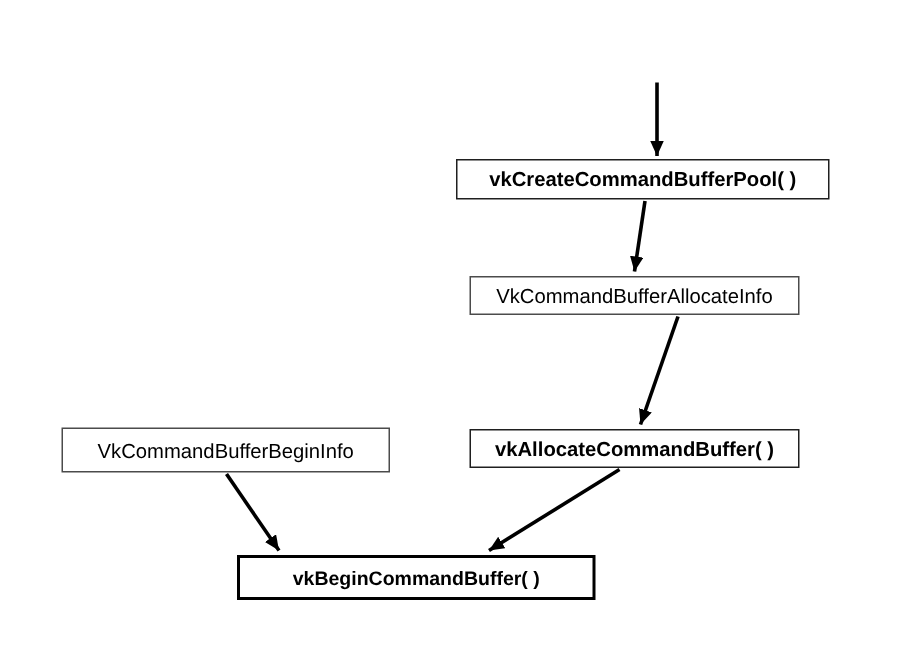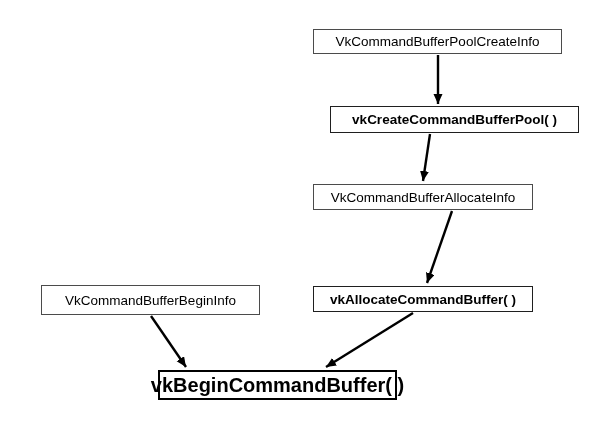--- a/index.html
+++ b/index.html
@@ -37,25 +37,25 @@
   .struct {
     border: 1px solid #4b4b4b;
   }
   .func {
     border: 1.5px solid #1f1f1f;
     font-weight: bold;
   }
   .func-main {
     border: 2.5px solid #000000;
     font-weight: bold;
-    font-size: 20px;
+    font-size: 13px;
   }
   
   .n-pool-create-info   { left: 313px; top: 29px;  width: 249px; height: 25px; }
-  .n-create-pool        { left: 330px; top: 106px; width: 249px; height: 27px; }
+  .n-create-pool        { left: 304px; top: 106px; width: 249px; height: 27px; }
   .n-allocate-info      { left: 313px; top: 184px; width: 220px; height: 26px; text-align: right; }
   .n-allocate-buffer    { left: 313px; top: 286px; width: 220px; height: 26px; }
   .n-begin-info         { left: 41px;  top: 285px; width: 219px; height: 30px; }
   .n-begin-buffer       { left: 158px; top: 370px; width: 239px; height: 30px; }
 </style>
 </head>
 <body>
 
 <div class="canvas">
 
@@ -65,21 +65,20 @@
         <path d="M0,0 L10,4.5 L0,9 z" fill="#000000"></path>
       </marker>
     </defs>
     <line x1="438" y1="55" x2="438" y2="104" stroke="#000000" stroke-width="2.4" marker-end="url(#ah)"></line>
     <line x1="430" y1="134" x2="423" y2="181" stroke="#000000" stroke-width="2.4" marker-end="url(#ah)"></line>
     <line x1="452" y1="211" x2="427" y2="283" stroke="#000000" stroke-width="2.4" marker-end="url(#ah)"></line>
     <line x1="151" y1="316" x2="186" y2="367" stroke="#000000" stroke-width="2.4" marker-end="url(#ah)"></line>
     <line x1="413" y1="313" x2="326" y2="367" stroke="#000000" stroke-width="2.4" marker-end="url(#ah)"></line>
   </svg>
 
-  <div class="node struct n-pool-create-info">VkCommandBufferPoolCreateInfo</div>
 
   <div class="node func n-create-pool">vkCreateCommandBufferPool( )</div>
 
   <div class="node struct n-allocate-info">VkCommandBufferAllocateInfo</div>
 
   <div class="node func n-allocate-buffer">vkAllocateCommandBuffer( )</div>
 
   <div class="node struct n-begin-info">VkCommandBufferBeginInfo</div>
 
   <div class="node func-main n-begin-buffer">vkBeginCommandBuffer( )</div>

